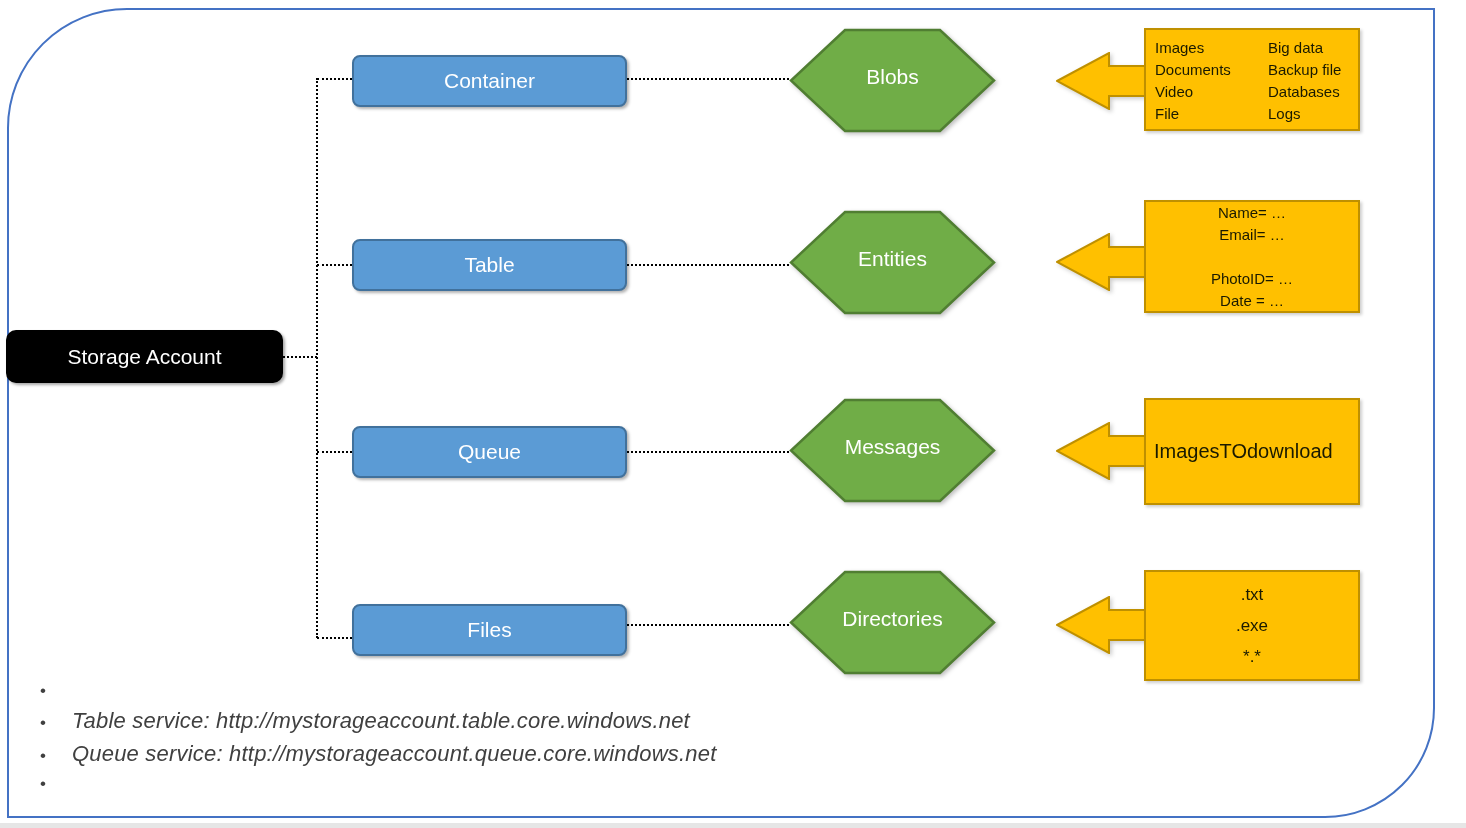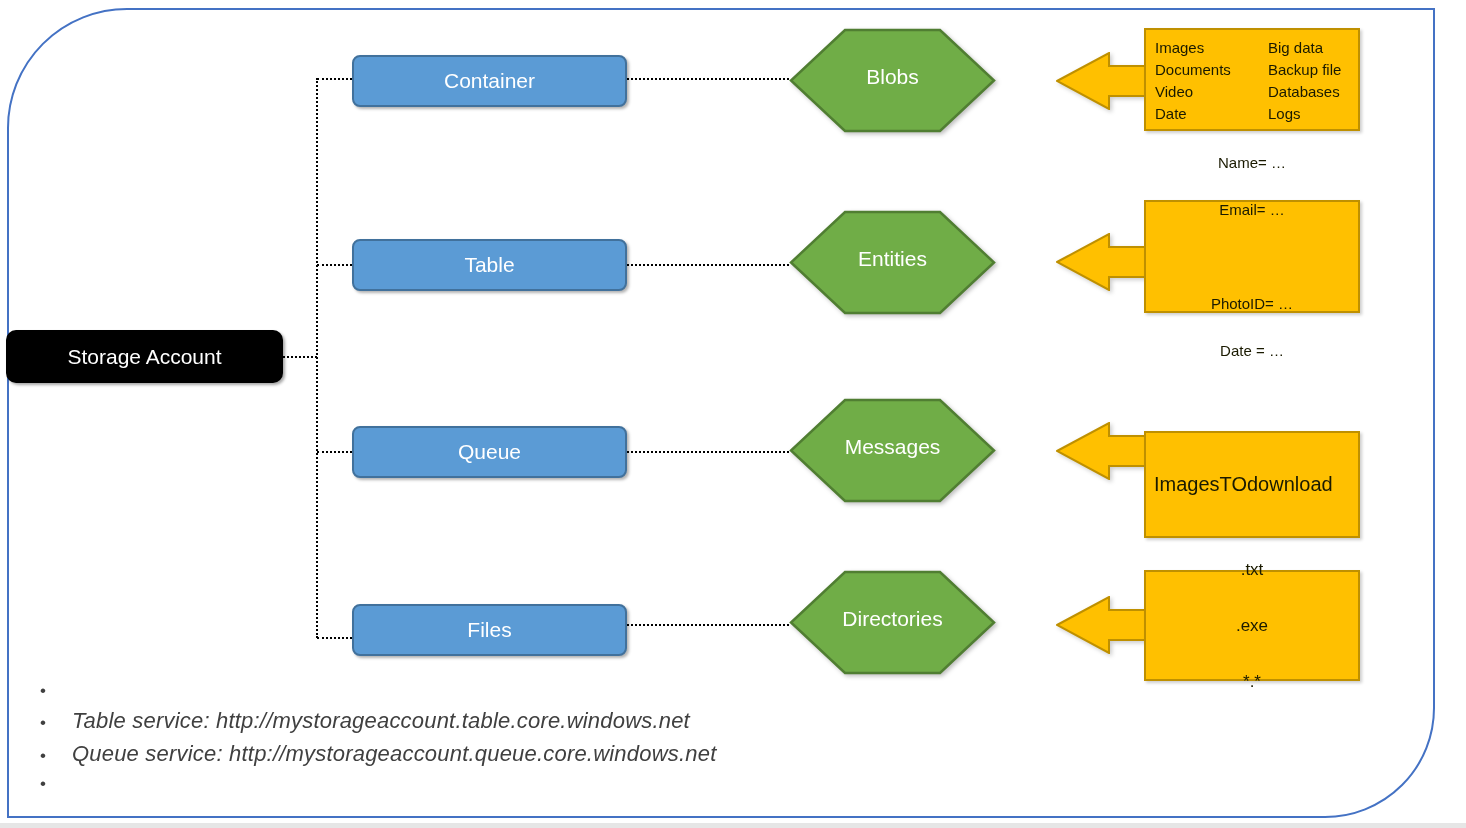--- a/index.html
+++ b/index.html
@@ -61,28 +61,28 @@
   .arrow svg{filter:drop-shadow(2px 2px 2px rgba(0,0,0,.2));}
   
   .note{
     position:absolute;left:1144px;width:216px;box-sizing:border-box;
     background:var(--c-orange-fill,#FFC000);border:2px solid var(--c-orange-border,#BF9000);
     color:var(--c-text-dark,#1A1A1A);
     box-shadow:2px 2px 3px rgba(0,0,0,.2);
   }
   .r0 .note{top:28px;height:103px;}
   .r1 .note{top:200px;height:113px;}
-  .r2 .note{top:398px;height:107px;margin-top:33px;}
+  .r2 .note{top:398px;height:107px;}
   .r3 .note{top:570px;height:111px;}
   .note-two-col{display:flex;padding:7px 0 0 9px;font-size:15px;line-height:22px;}
   .note-col1{width:113px;}
   .note-col2{flex:1;}
   .note-center{
     height:100%;display:flex;flex-direction:column;justify-content:center;
-    align-items:center;text-align:center;font-size:15px;line-height:22px;gap:25px;
+    align-items:center;text-align:center;font-size:15px;line-height:22px;
   }
   .note-center .note-line{min-height:22px;}
   .r3 .note-center{font-size:17px;line-height:31px;}
   .r3 .note-center .note-line{min-height:31px;}
   .note-left-mid{
     height:100%;display:flex;flex-direction:column;justify-content:center;
     padding-left:8px;font-size:20px;line-height:31px;
   }
   
   .bullets{position:absolute;left:40px;top:681px;color:var(--c-bullet-text,#404040);}
@@ -120,21 +120,21 @@
       <svg width="124" height="58" viewBox="0 0 124 58">
         <polygon points="1,29 53,1 53,14 123,14 123,44 53,44 53,57" style="fill:var(--c-orange-fill,#FFC000);stroke:var(--c-orange-border,#BF9000);stroke-width:2"></polygon>
       </svg>
     </div>
     <div class="note">
       <div class="note-two-col">
         <div class="note-col1">
           <div class="note-line">Images</div>
           <div class="note-line">Documents</div>
           <div class="note-line">Video</div>
-          <div class="note-line">Date</div>
+          <div class="note-line">File</div>
         </div>
         <div class="note-col2">
           <div class="note-line">Big data</div>
           <div class="note-line">Backup file</div>
           <div class="note-line">Databases</div>
           <div class="note-line">Logs</div>
         </div>
       </div>
     </div>
   </div>

